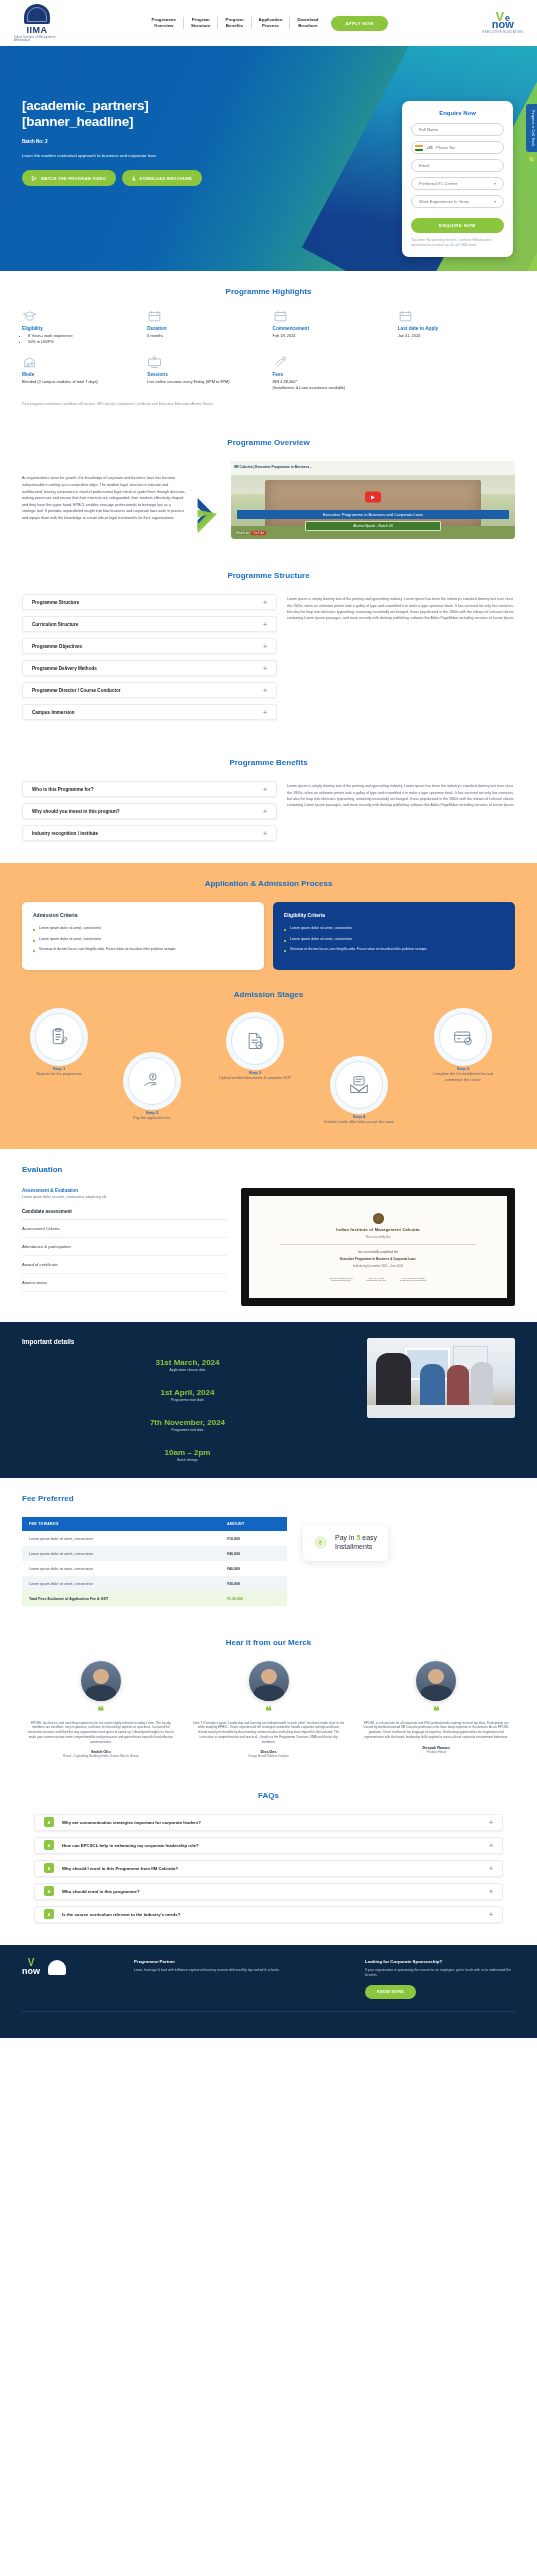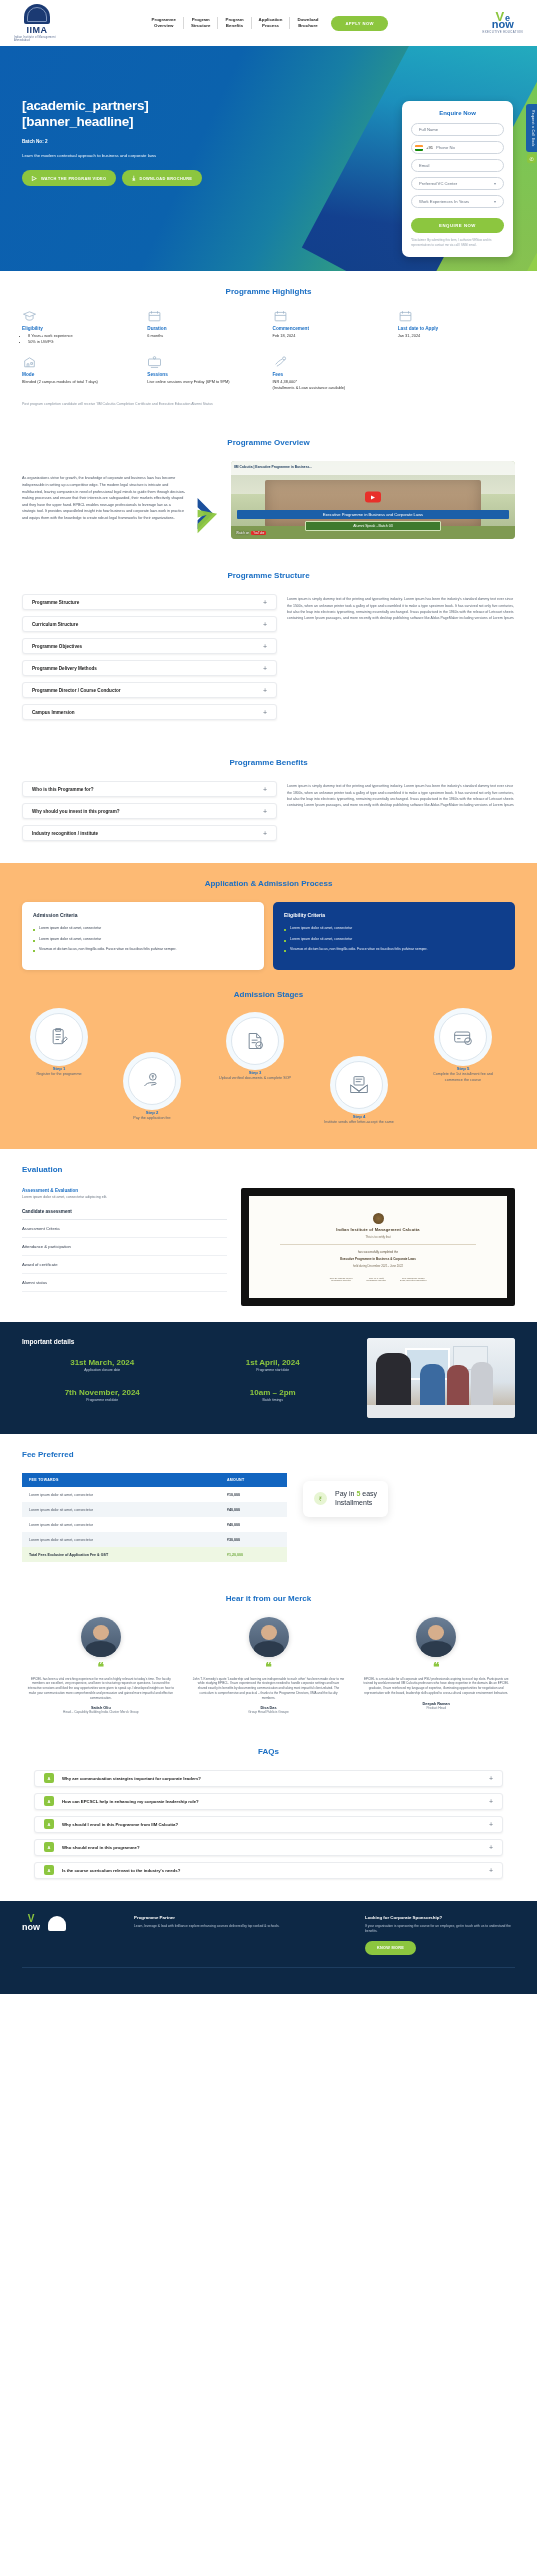--- a/index.html
+++ b/index.html
@@ -249,21 +249,21 @@
   .cert-t3{font-size:2.9px;color:#5b4f3b;}
   .cert-t4{font-size:3px;color:#4a3c27;font-weight:bold;}
   .cert-sigs{display:flex;gap:14px;margin-top:6px;}
   .cert-sig{font-size:2.2px;color:#6b5f4a;text-align:center;}
 
   
   .sec-navy{ background:#0d2845; color:#fff; }
   .imp-wrap{ display:flex; gap:14px; }
   .imp-left{ flex:1; }
   .imp-title{ font-size:6.5px;font-weight:bold;color:#fff;margin-bottom:13px; }
-  .imp-grid{ display:grid; grid-template-columns:1fr 1fr; gap:16px 10px; }
+  .imp-grid{ display:grid; grid-template-columns:1fr; gap:16px 10px; }
   .imp-v{ font-size:8px;font-weight:bold;color:#8cc63f;text-align:center; }
   .imp-l{ font-size:3.4px;color:#c7d4e2;text-align:center;margin-top:1px; }
   .imp-img{
     width:148px;height:80px;border-radius:3px;flex:none;overflow:hidden;position:relative;
     background:linear-gradient(#dfe6ec,#c3ced8);
   }
   .imp-img .wall{position:absolute;inset:0;background:linear-gradient(#eef2f5 0%,#dbe3ea 55%,#b9a891 100%);}
   .imp-img .win{position:absolute;left:26%;top:12%;width:30%;height:40%;background:#cfe0ec;border:2px solid #fff;}
   .imp-img .board{position:absolute;left:58%;top:10%;width:24%;height:30%;background:#e9eef2;border:1px solid #ccd6de;}
   .imp-img .p1{position:absolute;left:6%;top:18%;width:24%;height:70%;background:#2a2a30;border-radius:12px 12px 0 0;}

